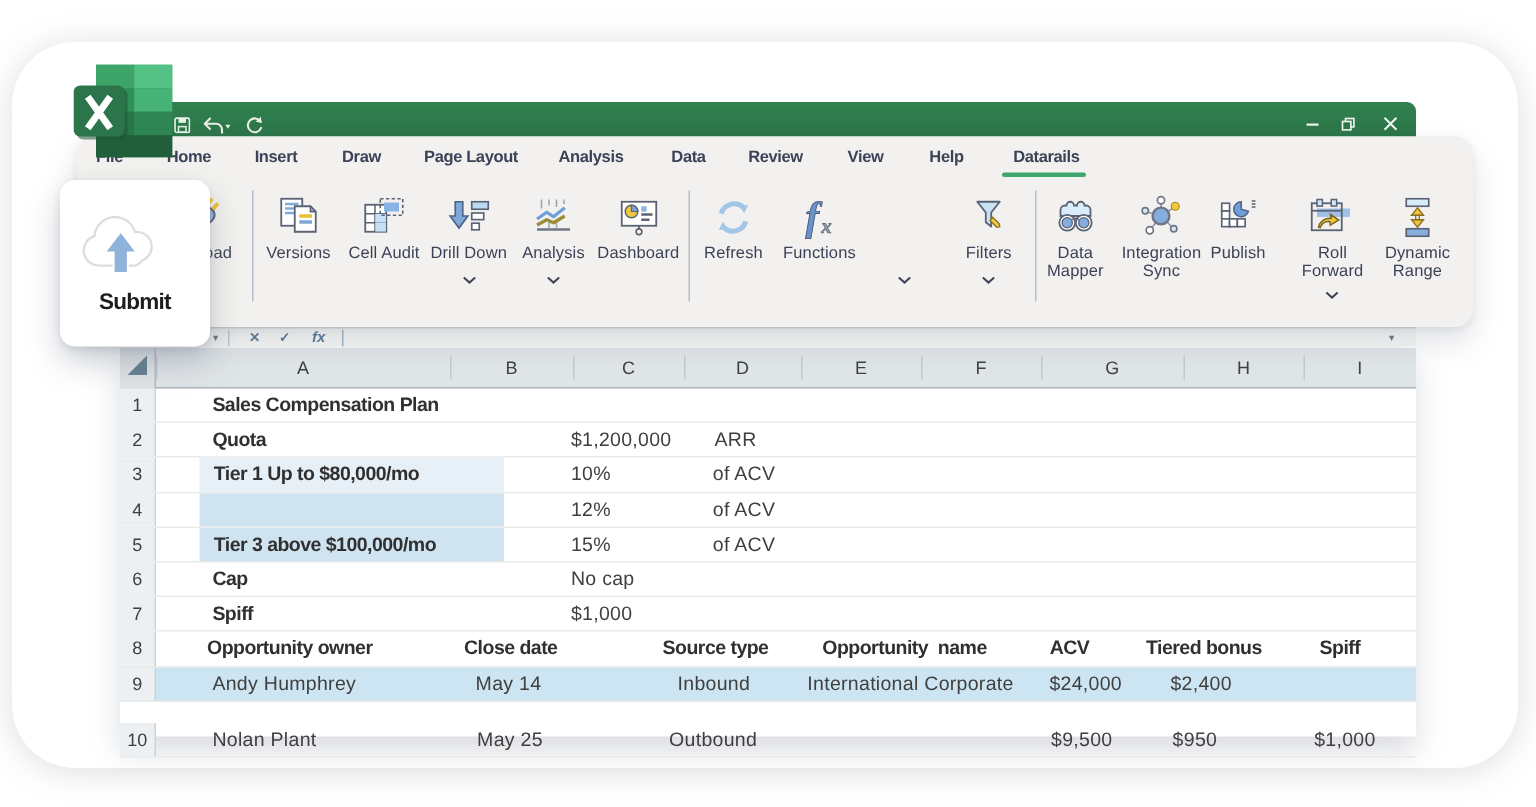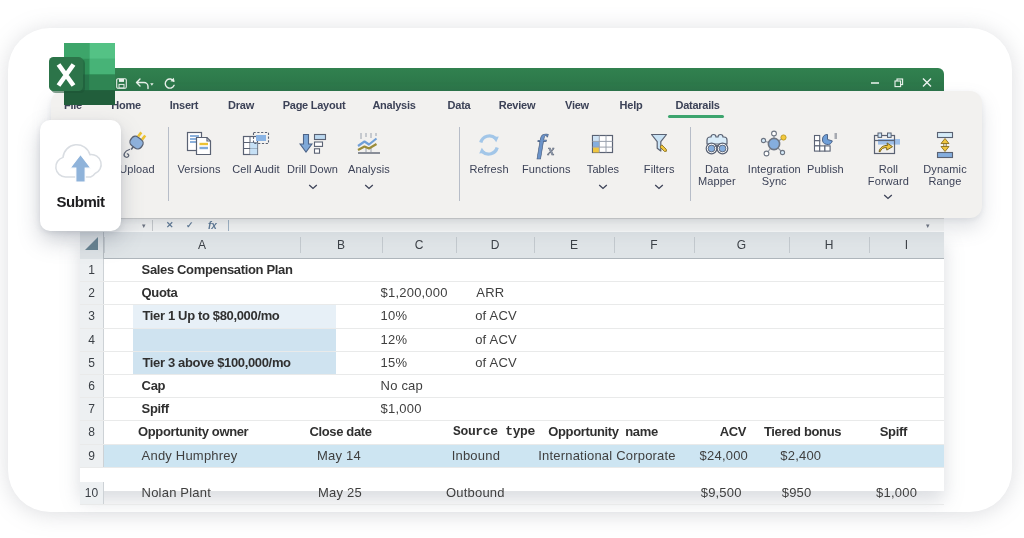--- a/index.html
+++ b/index.html
@@ -37,21 +37,21 @@
  box-shadow:0 10px 20px rgba(100,110,125,.20),0 2px 5px rgba(100,110,125,.10);}
 .menu{position:absolute;top:6px;height:16px;line-height:16px;font-size:11px;font-weight:bold;
  color:#3c4257;transform:translateX(-50%);letter-spacing:-.25px;}
 #dunder{position:absolute;left:617px;top:23.5px;width:56px;height:3px;border-radius:2px;background:#3da56e;}
 .vsep{position:absolute;top:36px;height:74px;width:1px;background:#b7bdc8;}
 .ric{position:absolute;top:37px;width:80px;margin-left:-40px;text-align:center;}
 .ric svg{display:block;margin:0 auto;}
 .rlabel{margin-top:3px;font-size:11px;line-height:11.5px;color:#3c4257;letter-spacing:.1px;}
 .caret{position:absolute;width:80px;margin-left:-40px;text-align:center;font-size:8px;color:#3c4257;}
 
-#submit{left:40px;top:120px;width:81px;height:111px;background:#fff;border-radius:10px;
+#submit{left:40px;top:120px;width:100px;height:111px;background:#fff;border-radius:10px;
  box-shadow:0 10px 22px rgba(105,115,130,.32),0 2px 5px rgba(105,115,130,.15);}
 #submit svg{position:absolute;left:12px;top:15px;}
 #submit .txt{position:absolute;left:0;width:100%;top:73px;text-align:center;font-size:15px;
  color:#1d1d1f;font-weight:bold;letter-spacing:-.5px;}
 </style></head><body>
 <div id="stage">
 <div id="bgcard" class="abs"></div>
 <div id="sheet" class="abs">
 <div class="hdr">
         <div class="hletter" style="left:122.0px">A</div>
@@ -115,23 +115,23 @@
       </div>
 <div class="row" style="top:166.2px;">
         <div class="gut">7</div>
         <span style="left:61.6px;" class="b">Spiff</span>
         <span style="left:300.6px;">$1,000</span>
       </div>
 <div class="row" style="top:189.4px;">
         <div class="gut">8</div>
         <span style="left:58.0px;" class="b">Opportunity owner</span>
         <span class="c b" style="left:260.5px;">Close date</span>
-        <span class="c b" style="left:414px;font-family:Liberation Mono, monospace;">Source type</span>
+        <span class="c b" style="left:397.0px;">Source type</span>
         <span class="c b" style="left:523.0px;">Opportunity&nbsp; name</span>
-        <span class="c b" style="left:653px;">ACV</span>
+        <span class="c b" style="left:633px;">ACV</span>
         <span class="c b" style="left:722.6px;">Tiered bonus</span>
         <span class="c b" style="left:813.3px;">Spiff</span>
       </div>
 <div class="row" style="top:212.6px;background:#cde5f2;">
         <div class="gut">9</div>
         <span style="left:61.6px;">Andy Humphrey</span>
         <span class="c" style="left:259.0px;">May 14</span>
         <span class="c" style="left:395.9px;">Inbound</span>
         <span class="c" style="left:527.0px;">International Corporate</span>
         <span class="c" style="left:643.8px;">$24,000</span>
@@ -265,56 +265,54 @@
 <path d="M5,16 l6.5,-4.5 4.5,3 7.5,-6" fill="none" stroke="#6f9fd8" stroke-width="2.2" stroke-linejoin="round"></path>
 <path d="M5,20 l6.5,-3.5 4.5,2 7.5,-4.5" fill="none" stroke="#9b8c3a" stroke-width="2.2" stroke-linejoin="round"></path>
 <line x1="5" y1="23" x2="27" y2="23" stroke="#6e7683" stroke-width="1.6"></line>
 </svg>
         </div>
         <div class="rlabel">Analysis</div>
       </div>
 <div class="caret" style="left:318.0px;top:92px"><svg width="10" height="6" viewBox="0 0 10 6">
           <path d="M1.2,1 L5,4.4 L8.8,1" stroke="#3c4257" fill="none" stroke-width="1.3"></path>
         </svg></div>
+<div class="ric" style="left:374.6px">
+        <div style="height:33px;display:flex;align-items:center;justify-content:center">
+          <svg width="34" height="30" viewBox="0 0 34 30">
+<rect x="5.5" y="4.5" width="23" height="16" fill="#fff" stroke="#5a6273" stroke-width="1.2"></rect>
+<circle cx="12" cy="11" r="4.2" fill="#f0c63f" stroke="#5a6273" stroke-width="1"></circle>
+<path d="M12,11 L16.2,11 A4.2,4.2 0 0 0 12,6.8 z" fill="#7aa6d9" stroke="#5a6273" stroke-width="0.8"></path>
+<rect x="18.5" y="7.5" width="3.6" height="3.6" fill="#8ab4e4"></rect>
+<line x1="18.5" y1="13" x2="26" y2="13" stroke="#5a6273" stroke-width="1.6"></line>
+<line x1="18.5" y1="16.5" x2="24" y2="16.5" stroke="#5a6273" stroke-width="1.6"></line>
+<line x1="17" y1="20.5" x2="17" y2="22.5" stroke="#5a6273" stroke-width="1.2"></line>
+<circle cx="17" cy="24.5" r="1.9" fill="#fff" stroke="#5a6273" stroke-width="1.1"></circle>
+</svg>
+        </div>
+        <div class="rlabel">Dashboard</div>
+      </div>
 <div class="ric" style="left:438.0px">
         <div style="height:33px;display:flex;align-items:center;justify-content:center">
           <svg width="32" height="32" viewBox="0 0 32 32">
 <path d="M7.8,13.5 A9,9 0 0 1 22.5,9.2" fill="none" stroke="#a2c6e8" stroke-width="3.3"></path>
 <path d="M19.6,8.2 l6.2,-0.6 -2.6,5.6 z" fill="#a2c6e8"></path>
 <path d="M24.2,18.5 A9,9 0 0 1 9.5,22.8" fill="none" stroke="#a2c6e8" stroke-width="3.3"></path>
 <path d="M12.4,23.8 l-6.2,0.6 2.6,-5.6 z" fill="#a2c6e8"></path>
 </svg>
         </div>
         <div class="rlabel">Refresh</div>
       </div>
 <div class="ric" style="left:495.3px">
         <div style="height:33px;display:flex;align-items:center;justify-content:center">
           <svg width="32" height="30" viewBox="0 0 32 30">
 <text x="7" y="23" font-family="Liberation Serif,serif" font-style="italic" font-weight="bold" font-size="27" fill="#6b93c9" stroke="#44597a" stroke-width="0.6">f</text>
 <text x="17.5" y="25" font-family="Liberation Serif,serif" font-style="italic" font-weight="bold" font-size="14" fill="#8d99ab" stroke="#5a6273" stroke-width="0.4">x</text>
 </svg>
         </div>
         <div class="rlabel">Functions</div>
-      </div>
-<div class="ric" style="left:552.0px">
-        <div style="height:33px;display:flex;align-items:center;justify-content:center">
-          <svg width="32" height="30" viewBox="0 0 32 30">
-<rect x="5.5" y="5.5" width="20" height="17" fill="#fff" stroke="#5a6273" stroke-width="1.2"></rect>
-<rect x="6" y="6" width="6.2" height="5.4" fill="#cfe3f4"></rect>
-<rect x="6" y="11.6" width="6.2" height="5.4" fill="#85aede"></rect>
-<rect x="6" y="17.2" width="6.2" height="5.3" fill="#f0c63f"></rect>
-<g stroke="#9aa2ae" stroke-width="1">
-<line x1="12.3" y1="5.5" x2="12.3" y2="22.5"></line>
-              <line x1="19" y1="5.5" x2="19" y2="22.5"></line>
-<line x1="5.5" y1="11.4" x2="25.5" y2="11.4"></line>
-              <line x1="5.5" y1="17.1" x2="25.5" y2="17.1"></line>
-</g>
-          </svg>
-        </div>
-        <div class="rlabel">Tables</div>
       </div>
 <div class="caret" style="left:552.0px;top:92px"><svg width="10" height="6" viewBox="0 0 10 6">
           <path d="M1.2,1 L5,4.4 L8.8,1" stroke="#3c4257" fill="none" stroke-width="1.3"></path>
         </svg></div>
 <div class="ric" style="left:608.2px">
         <div style="height:33px;display:flex;align-items:center;justify-content:center">
           <svg width="32" height="30" viewBox="0 0 32 30">
 <path d="M8.5,4.5 h15 l-5.7,7.2 v9.3 l-3.6,-2.8 v-6.5 z" fill="#c9e2f4" stroke="#5a6273" stroke-width="1.2" stroke-linejoin="round"></path>
 <path d="M17,17 l4.5,4.5 2,-0.3 -0.3,-2 -4.4,-4.4 z" fill="#f0c63f" stroke="#8a7020" stroke-width="0.9"></path>
 </svg>

